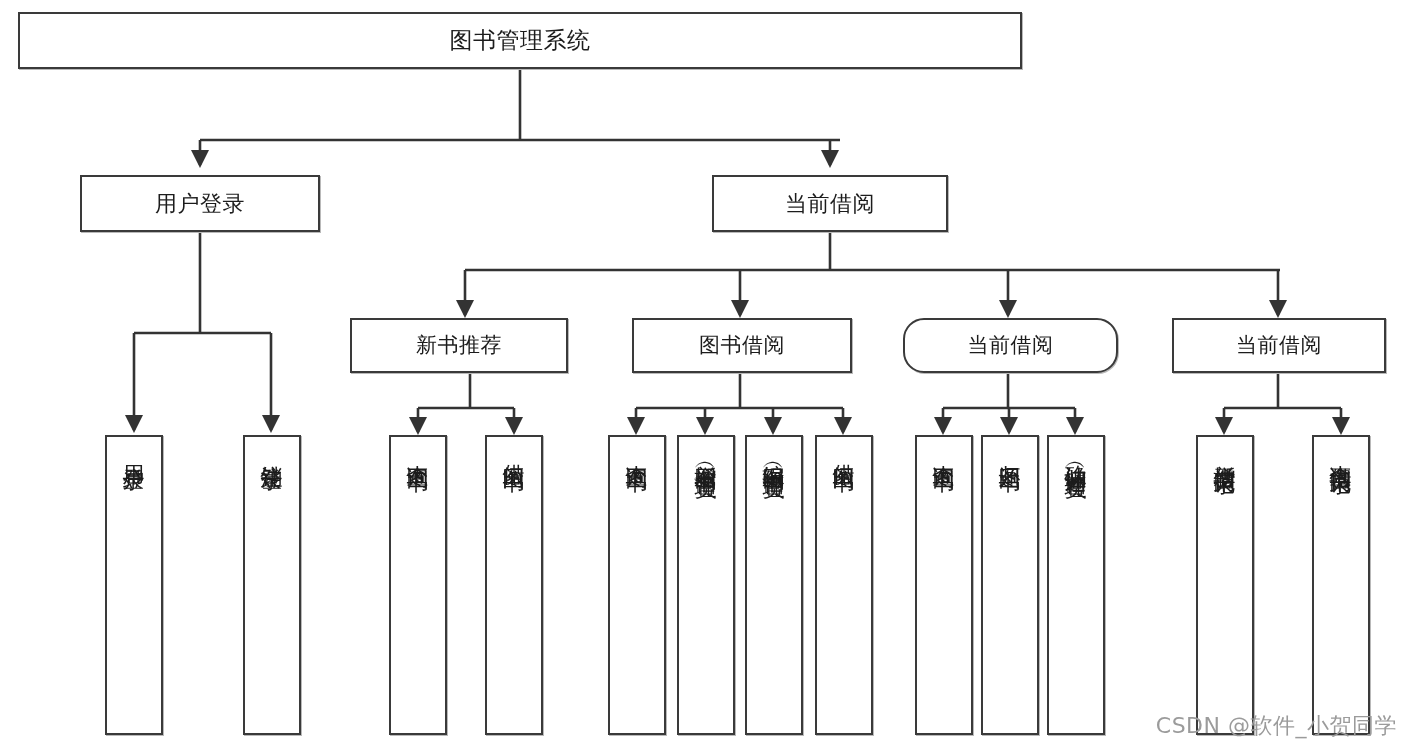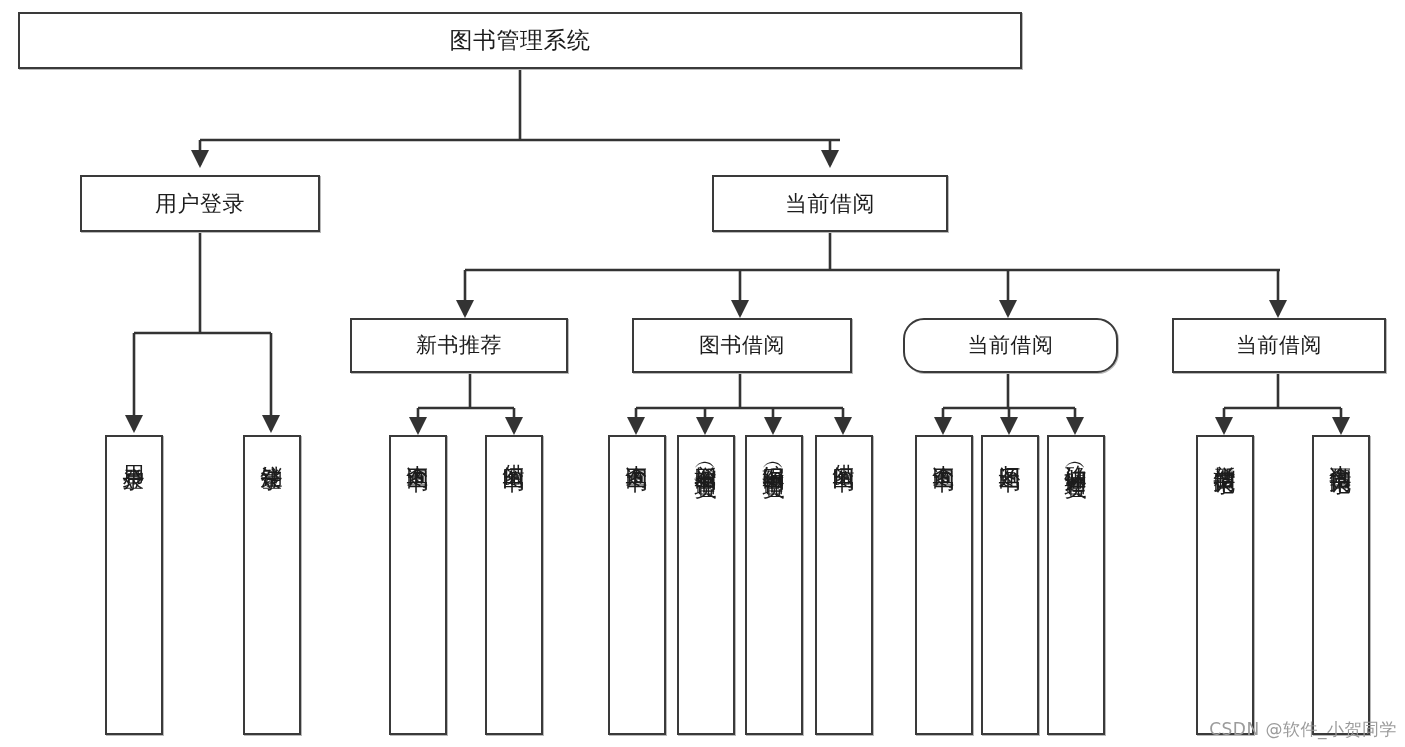--- a/index.html
+++ b/index.html
@@ -55,21 +55,21 @@
     left: 0;
     top: 0;
     width: 1405px;
     height: 747px;
     pointer-events: none;
   }
   .watermark {
     position: absolute;
     right: 8px;
     bottom: 6px;
-    font-size: 17px;
+    font-size: 22px;
     color: #9b9b9b;
     letter-spacing: 0.5px;
     white-space: nowrap;
   }
 </style>
 </head>
 <body>
 
 <div id="canvas">
 

